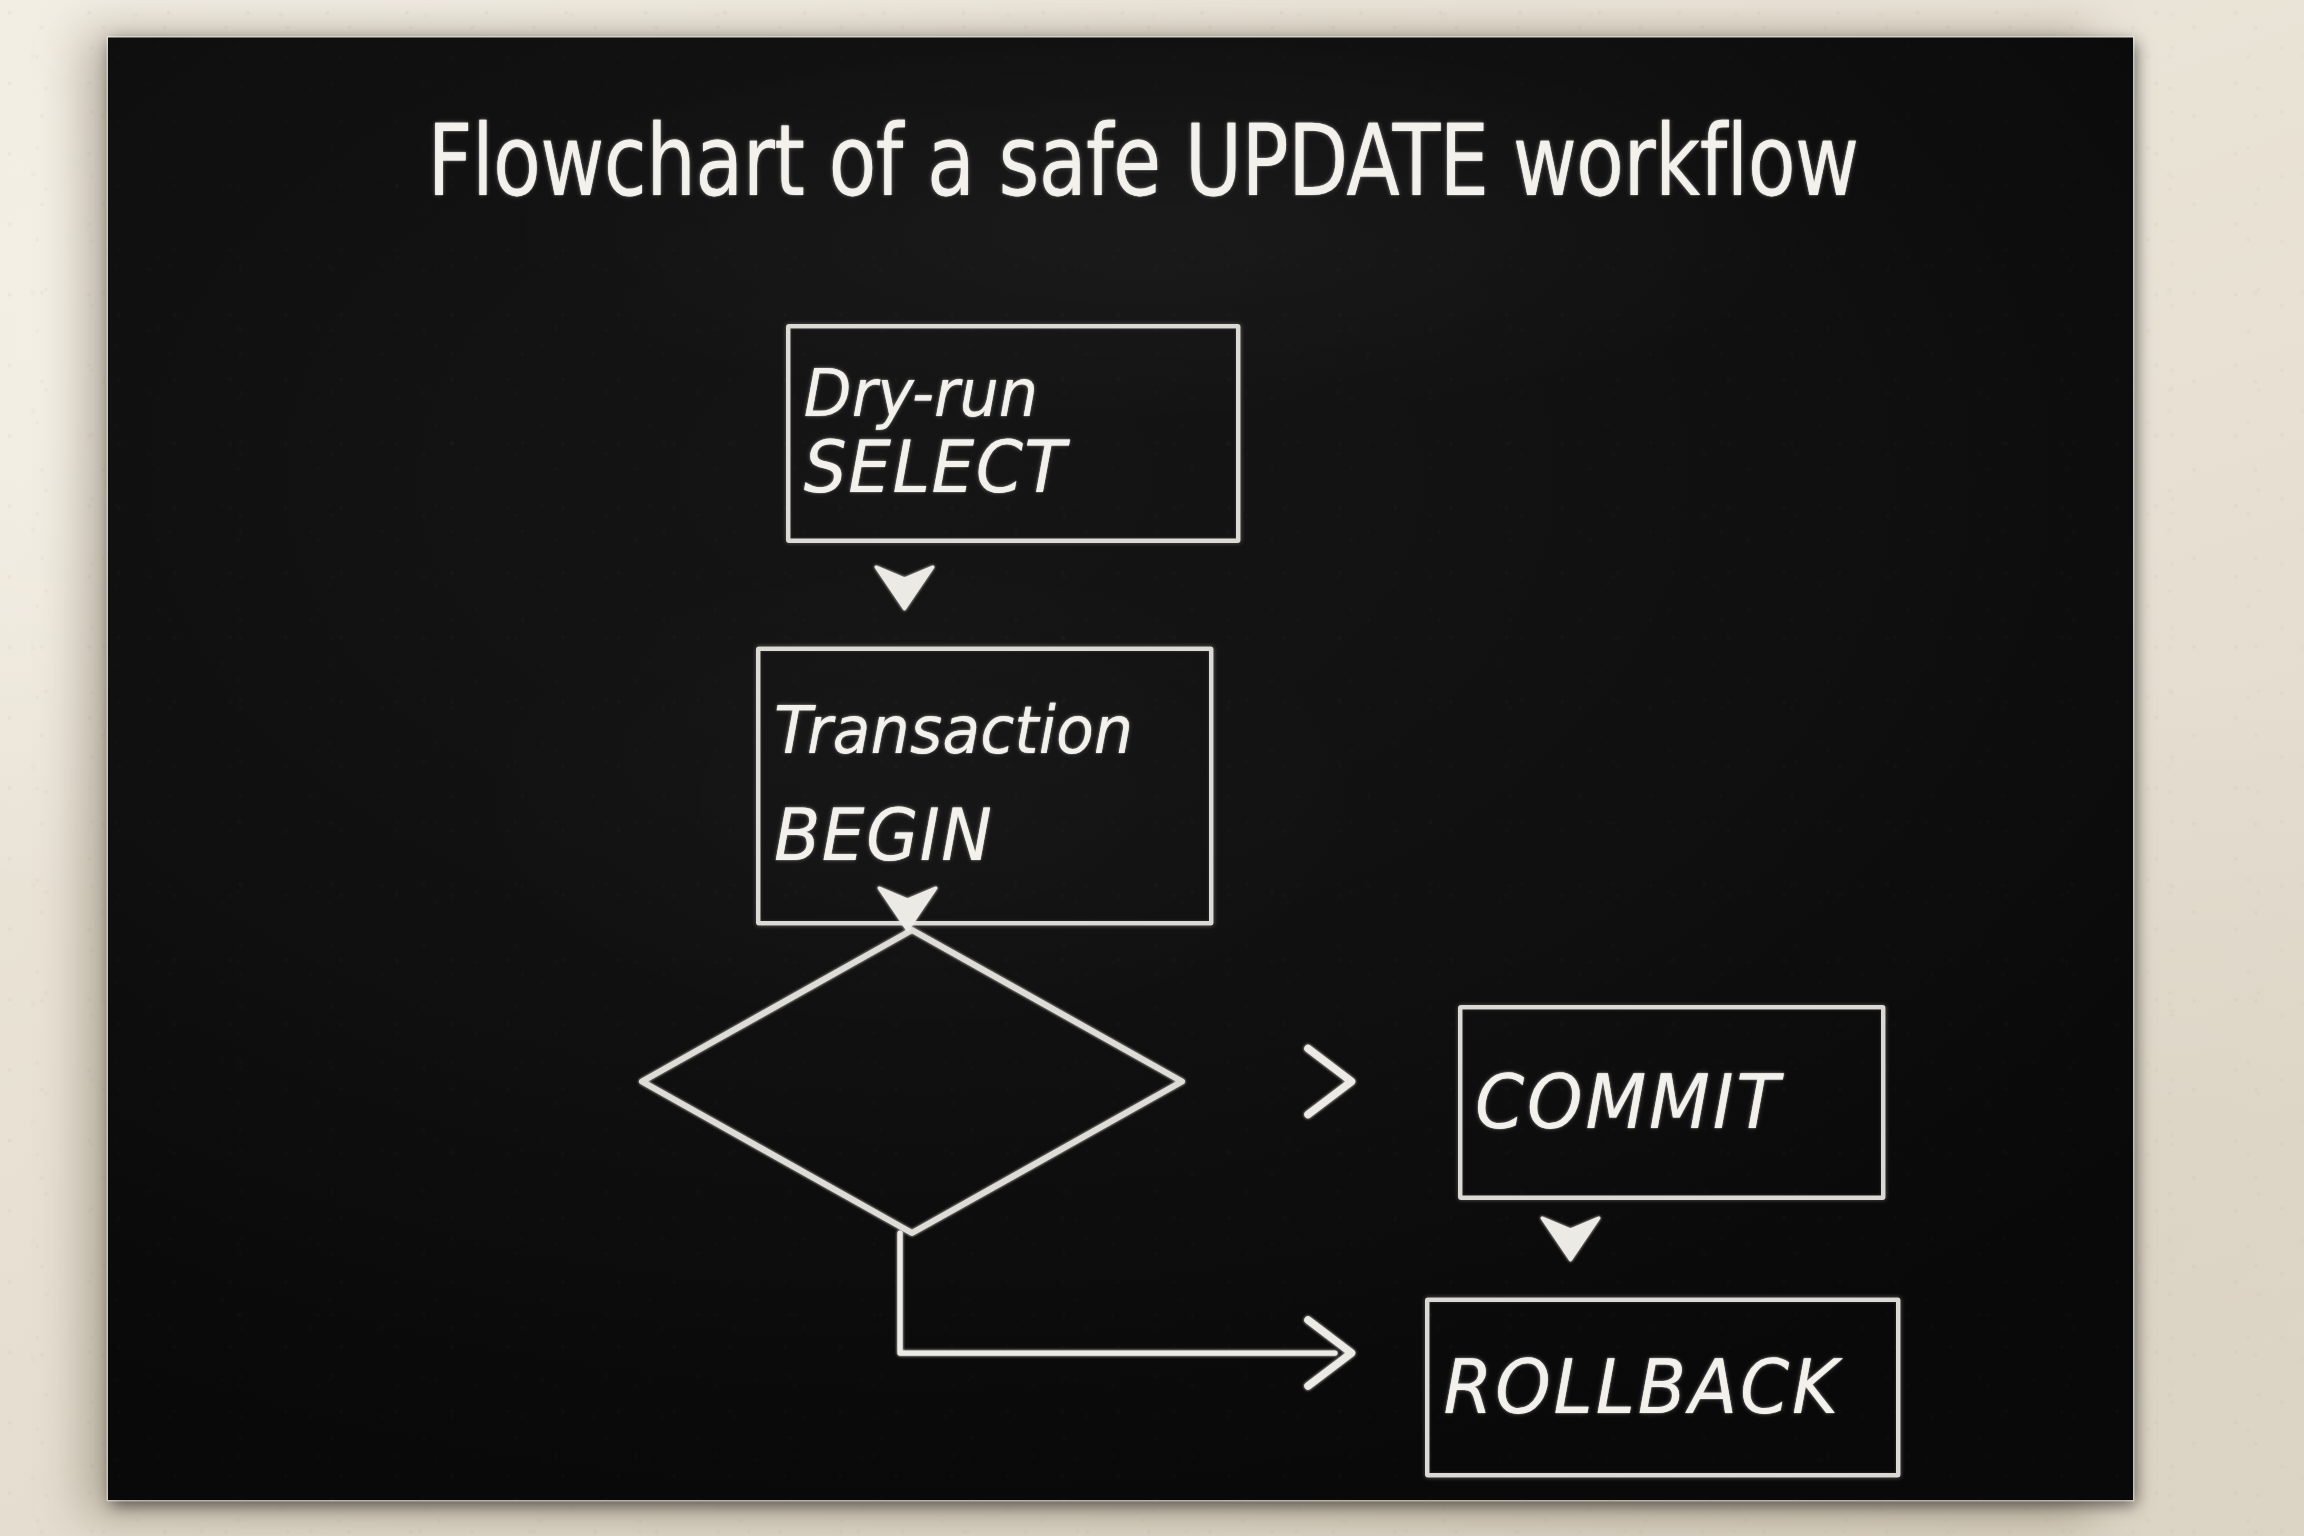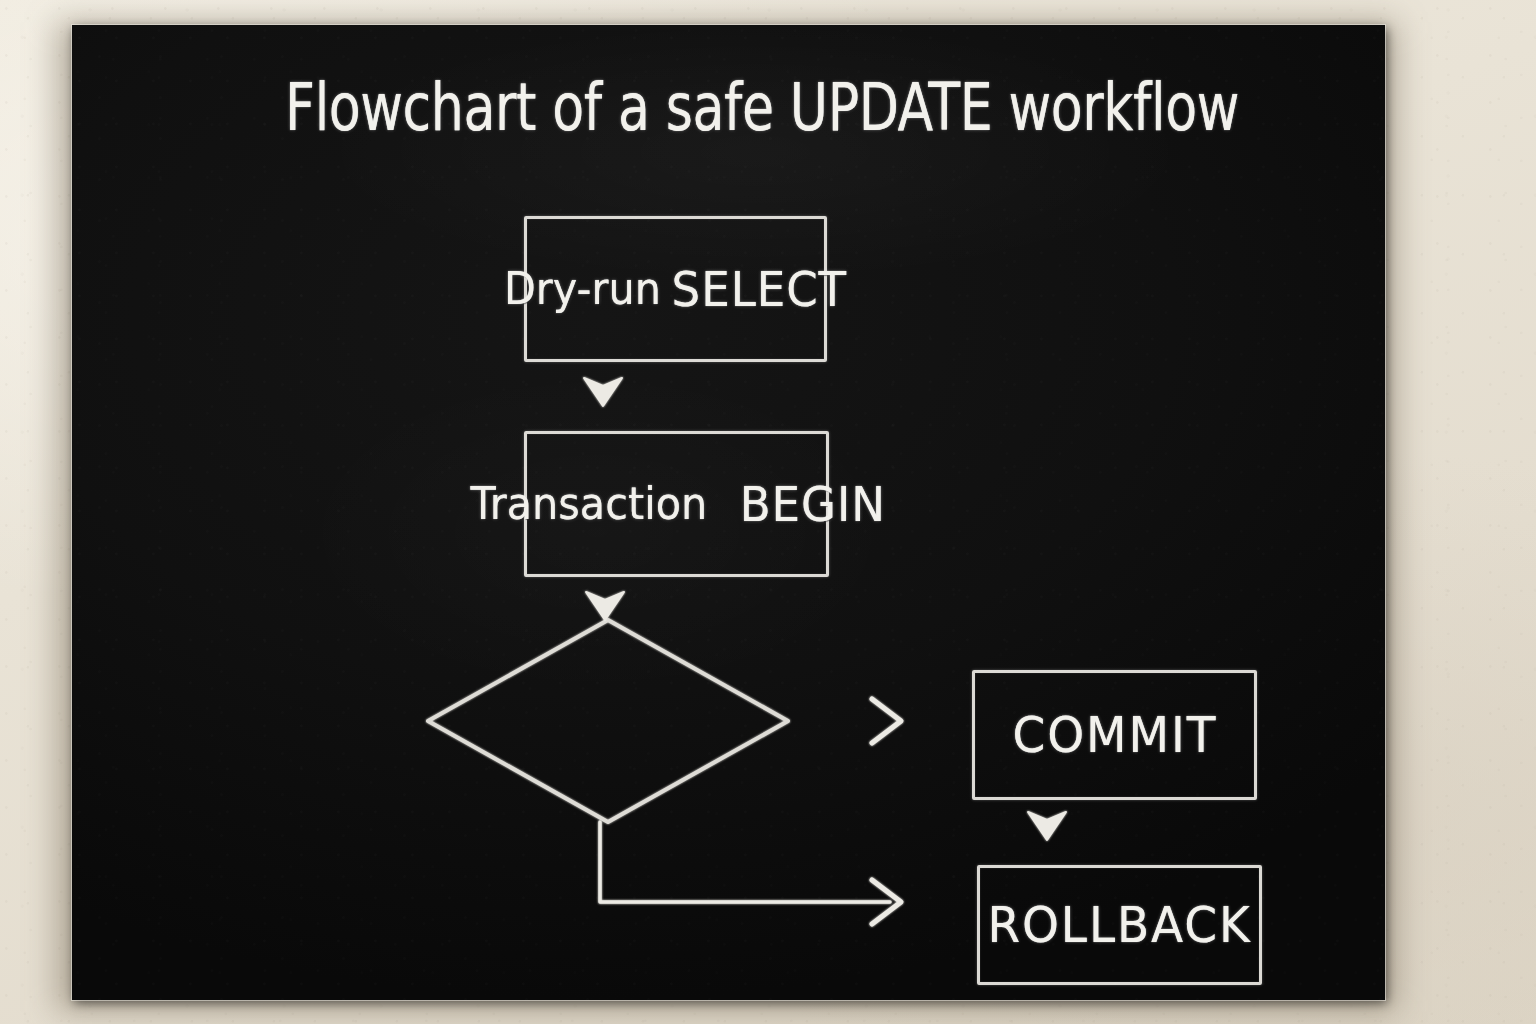--- a/index.html
+++ b/index.html
@@ -57,20 +57,21 @@
     left: 72px;
     top: 25px;
     width: 1313px;
     height: 975px;
     background:
       radial-gradient(ellipse 80% 70% at 40% 30%, #151515 0%, #101010 55%, #090909 100%);
     box-shadow:
       0 0 0 1px rgba(240,236,228,0.55),
       2px 3px 10px rgba(0,0,0,0.55);
     overflow: hidden;
+    padding-left: 37px;
   }
   .board-grain {
     position: absolute;
     inset: 0;
     opacity: 0.55;
     background-image:
       radial-gradient(circle at 20% 30%, rgba(255,255,255,.030) 0 1px, transparent 1.8px),
       radial-gradient(circle at 64% 12%, rgba(255,255,255,.024) 0 1px, transparent 1.8px),
       radial-gradient(circle at 45% 77%, rgba(255,255,255,.026) 0 1px, transparent 1.8px),
       radial-gradient(circle at 88% 58%, rgba(255,255,255,.022) 0 1px, transparent 1.8px),
@@ -110,45 +111,45 @@
     transform: scaleX(0.88);
     transform-origin: 50% 50%;
     white-space: nowrap;
   }
 
   
   .node {
     position: absolute;
     box-sizing: border-box;
     display: flex;
-    flex-direction: row;
-    align-items: center;
+    flex-direction: column;
     justify-content: center;
+    font-style: italic;
   }
   .box {
     border: 3px solid rgba(238,236,230,0.92);
     box-shadow:
       0 0 3px rgba(255,255,255,0.30),
       inset 0 0 2px rgba(255,255,255,0.18);
     border-radius: 2px;
   }
   .node .line1, .node .line2 {
     display: block;
     white-space: nowrap;
     font-family: "DejaVu Sans", sans-serif;
     transform: scaleX(0.94);
   }
   .node .line1 { font-size: 44px; line-height: 1.06; }
   .node .line2 { font-size: 48px; line-height: 1.06; letter-spacing: 1px; }
   .node.single .line2 { font-size: 50px; letter-spacing: 2px; }
 
   #node-dryrun   { left: 452px; top: 191px;  width: 303px; height: 146px; }
-  #node-txbegin  { left: 452px; top: 406px;  width: 305px; height: 146px; gap: 20px; }
+  #node-txbegin  { left: 432px; top: 406px;  width: 305px; height: 186px; gap: 20px; }
   #node-commit   { left: 900px; top: 645px;  width: 285px; height: 130px; }
-  #node-rollback { left: 905px; top: 840px;  width: 285px; height: 120px; }
+  #node-rollback { left: 878px; top: 840px;  width: 317px; height: 120px; }
 
   
   #node-decision {
     left: 428px;
     top: 620px;
     width: 360px;
     height: 202px;
   }
   #node-decision .dia-label {
     position: relative;

